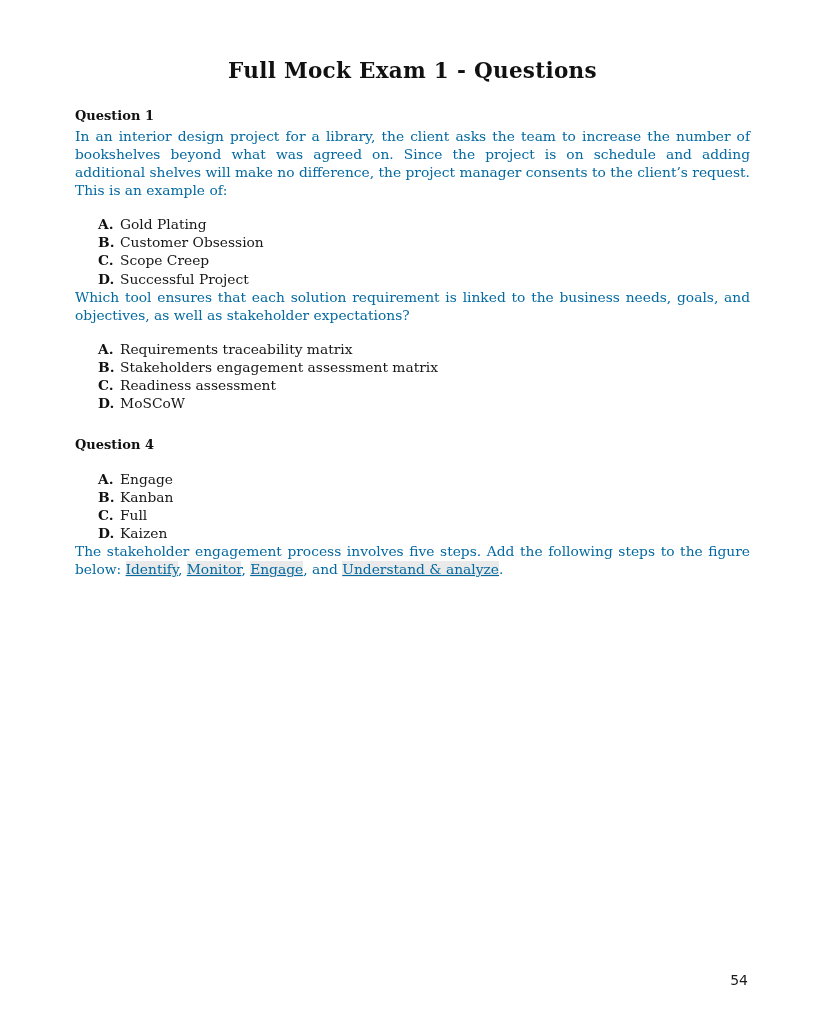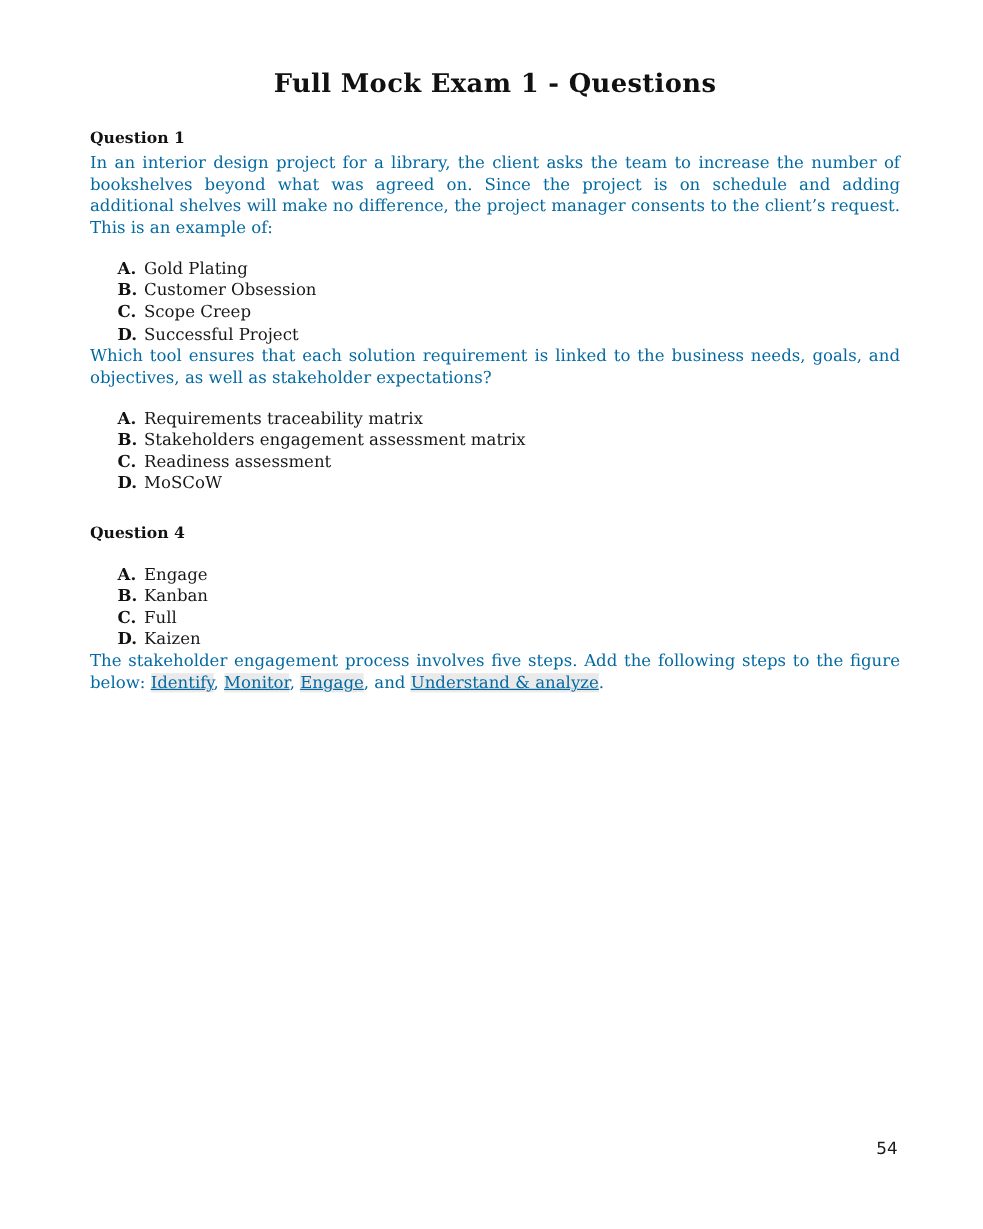--- a/index.html
+++ b/index.html
@@ -69,21 +69,21 @@
   }
   .opt-text {
     flex: 1;
   }
   .hl {
     background: #eaeaea;
     text-decoration: underline;
   }
   .page-number {
     position: absolute;
-    top: 950px;
+    top: 972px;
     right: 71px;
     font-family: "DejaVu Sans", "Liberation Sans", sans-serif;
     font-size: 14px;
     color: #1a1a1a;
   }
 </style>
 </head>
 <body>
 
 <div class="page">

